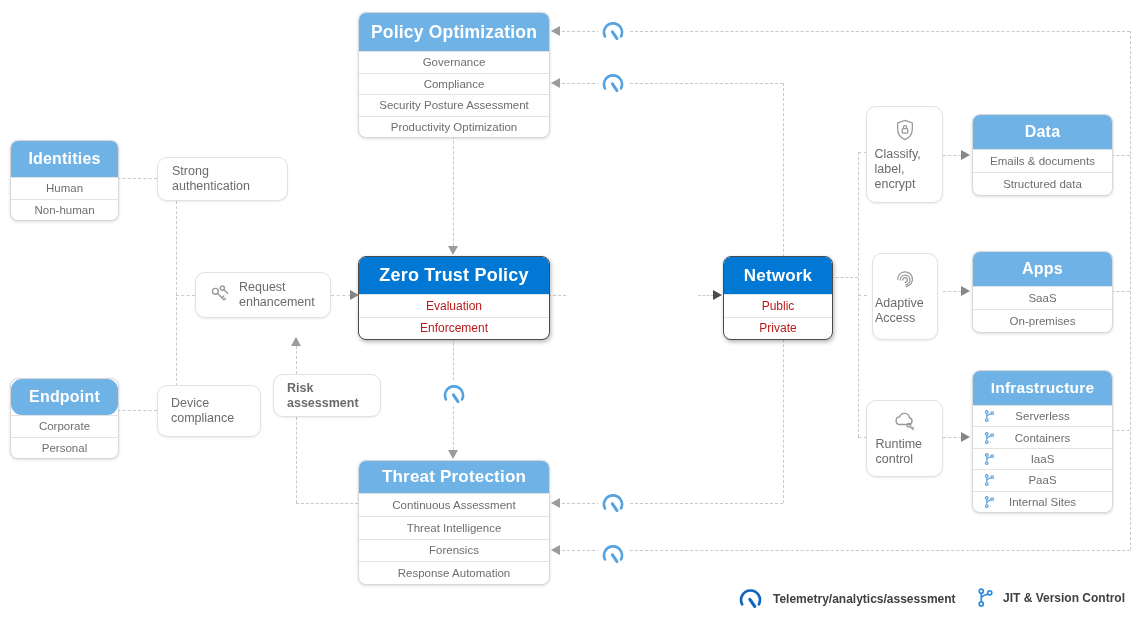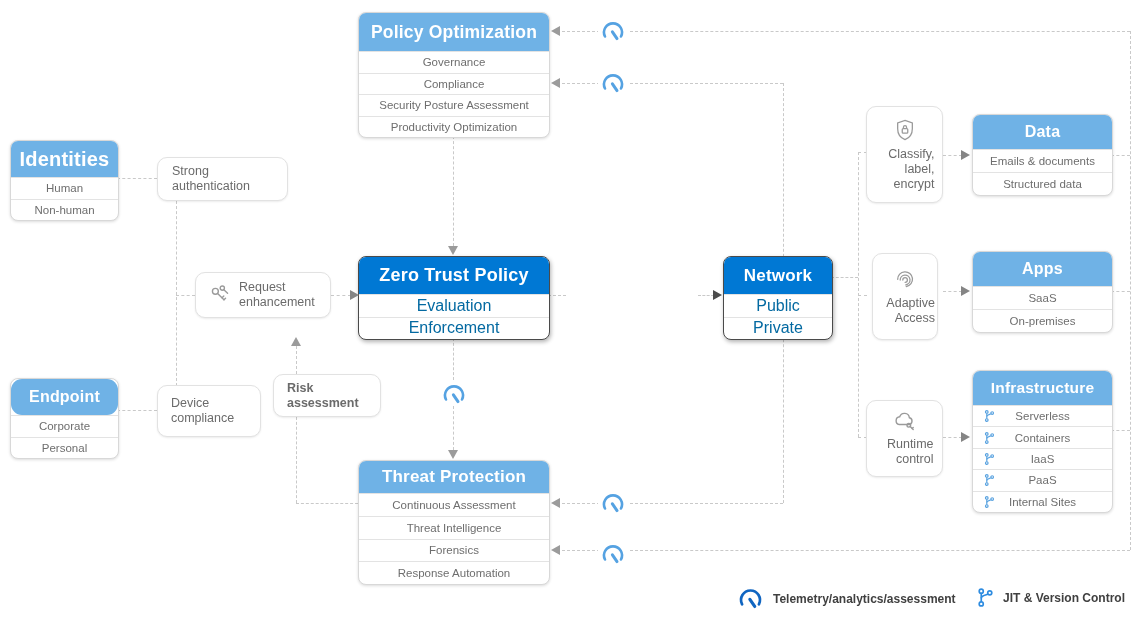--- a/index.html
+++ b/index.html
@@ -18,26 +18,26 @@
   
   .box{position:absolute;display:flex;flex-direction:column;background:#fff;border:1px solid #d8d8d8;
        border-radius:8px;box-shadow:0 1px 3px rgba(0,0,0,.14);overflow:hidden;z-index:2;text-align:center;}
   .box .hdr{flex:0 0 auto;display:flex;align-items:center;justify-content:center;color:#fff;
             font-weight:700;letter-spacing:.2px;}
   .box .row{flex:1 1 0;display:flex;align-items:center;justify-content:center;border-top:1px solid #e3e3e3;
             color:#6e6e6e;font-size:11.5px;position:relative;}
   .box.light .hdr{background:#6fb2e6;}
   .box.strong .hdr{background:#0078d4;}
   .box.darkb{border:1.5px solid #4a4a4a;box-shadow:1px 2px 4px rgba(0,0,0,.3);}
-  .box.darkb .row{color:#0369a1;font-size:16px;}
+  .box.darkb .row{color:#b91c1c;font-size:12px;}
   
   .pill{position:absolute;background:#fff;border:1px solid #e2e2e2;border-radius:10px;
         box-shadow:0 1px 2px rgba(0,0,0,.08);color:#6b6b6b;font-size:12.5px;line-height:1.2;
         display:flex;align-items:center;z-index:2;box-sizing:border-box;}
-  .pill.col{flex-direction:column;justify-content:center;text-align:right;gap:5px;}
+  .pill.col{flex-direction:column;justify-content:center;text-align:left;gap:5px;}
   
   .gauge{position:absolute;width:30px;height:22px;background:#fff;display:flex;align-items:center;
          justify-content:center;z-index:3;}
   .legend-item{position:absolute;display:flex;align-items:center;gap:9px;z-index:2;
                font-size:12px;font-weight:700;color:#404040;}
   .infra-ico{position:absolute;left:11px;top:50%;transform:translateY(-50%);display:flex;}
 </style>
 </head>
 <body>
 
@@ -129,21 +129,21 @@
       </svg>
   </div>
   <div class="gauge" style="left:598px;top:543px;">
     <svg width="26" height="20" viewBox="0 0 24 20">
         <path d="M4 15.5 A 9 9 0 1 1 20 15.5" fill="none" stroke="#55a2e2" stroke-width="2.6" stroke-linecap="round"></path>
         <path d="M11.4 10.8 L16 17.6" stroke="#55a2e2" stroke-width="3" stroke-linecap="round"></path>
       </svg>
   </div>
 
   <div class="box light" style="left:10px;top:140px;width:107px;height:79px;">
-    <div class="hdr" style="height:36px;font-size:20px;">Identities</div>
+    <div class="hdr" style="height:36px;font-size:16px;">Identities</div>
     <div class="row">Human</div>
     <div class="row">Non-human</div>
   </div>
 
   <div class="box light" style="left:10px;top:378px;width:107px;height:79px;">
     <div class="hdr" style="height:36px;font-size:16px;border-radius:11px;">Endpoint</div>
     <div class="row">Corporate</div>
     <div class="row">Personal</div>
   </div>
 

